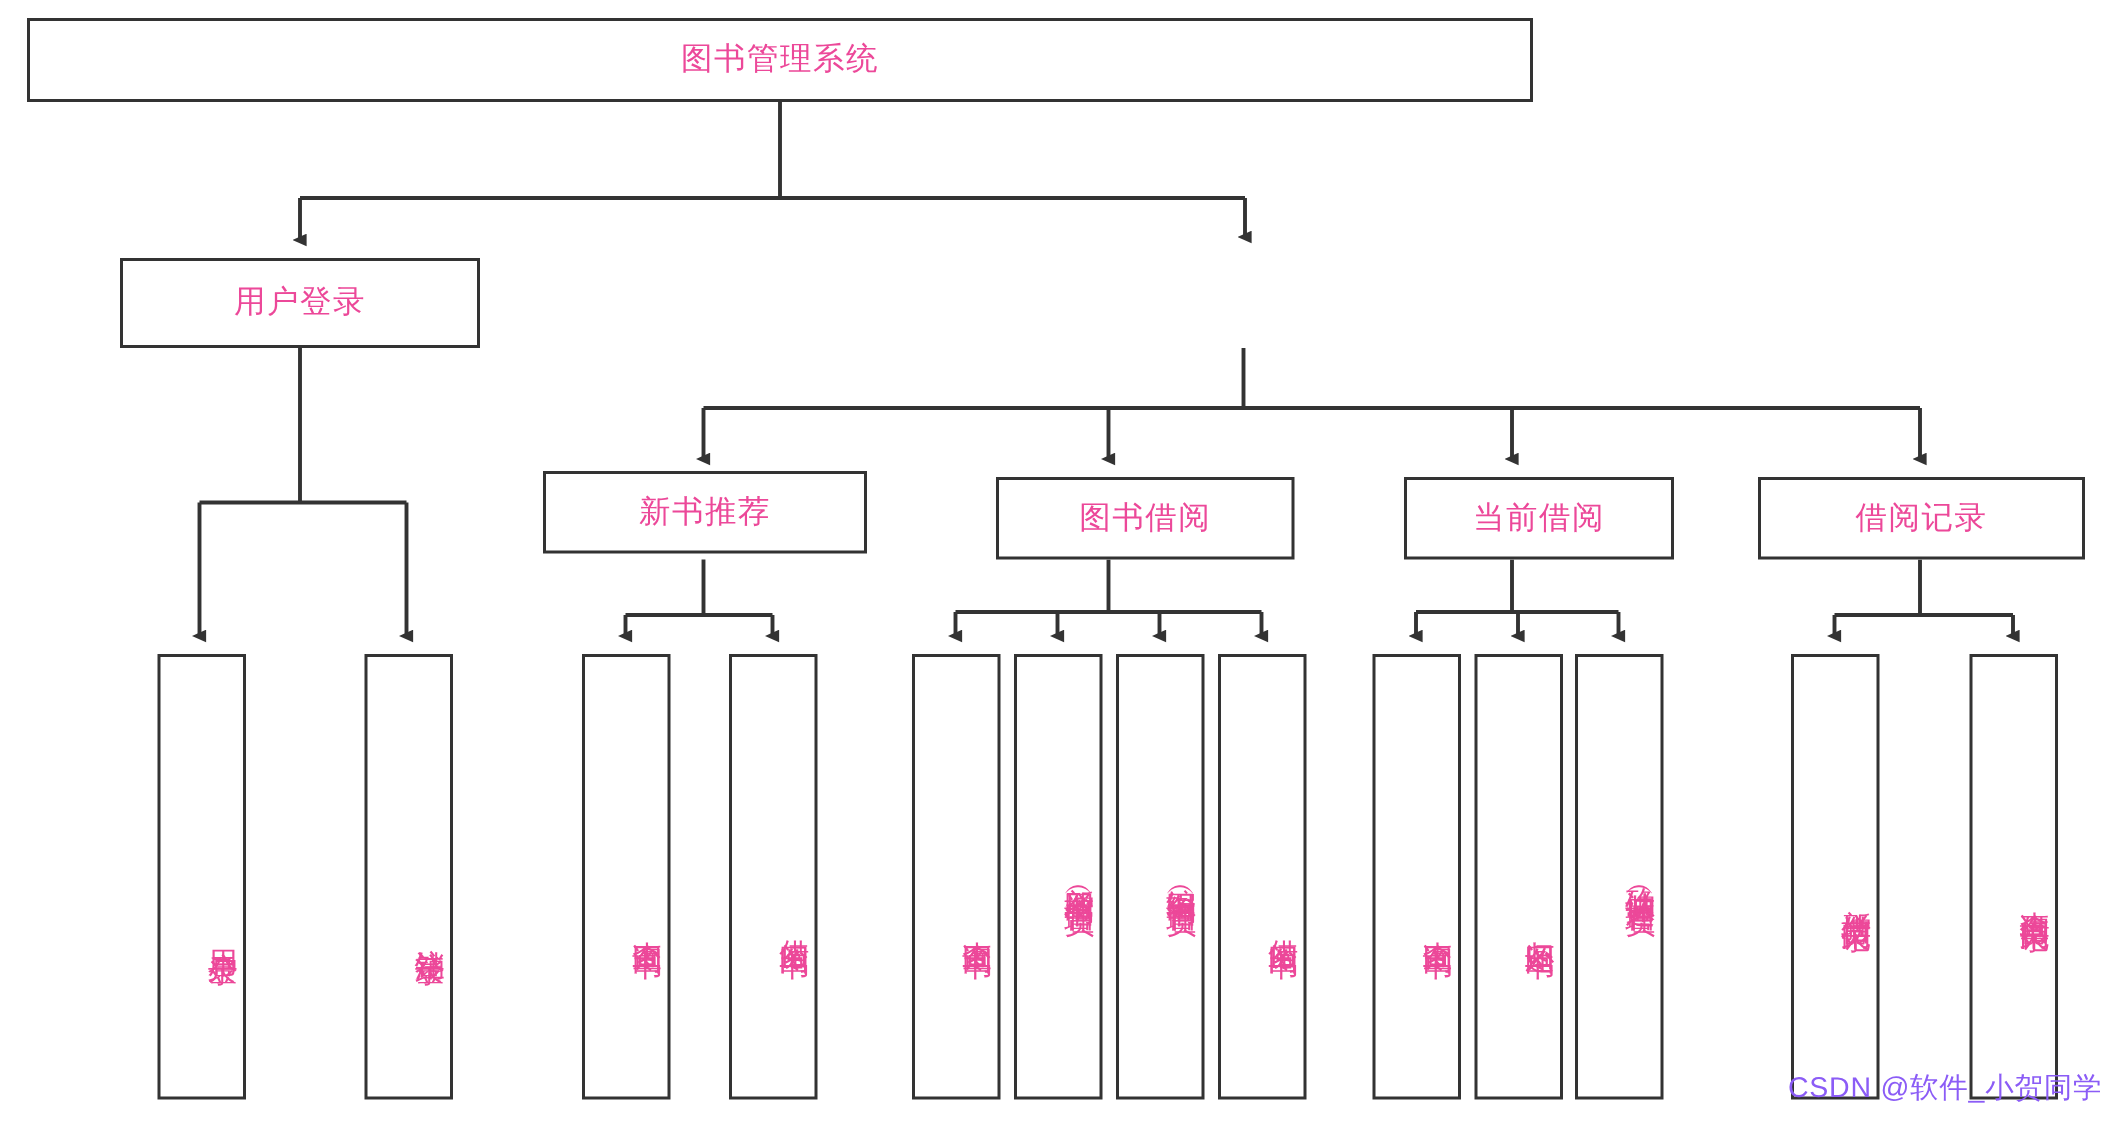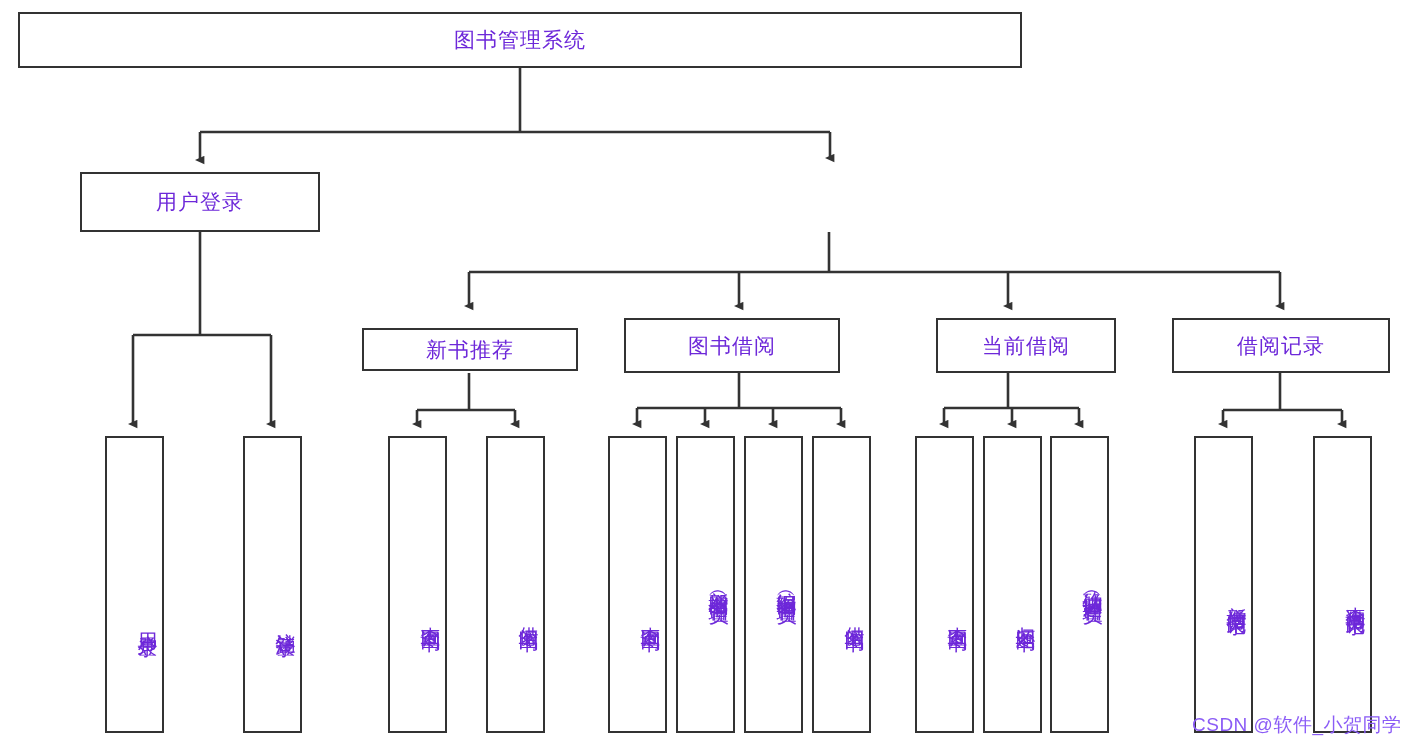--- a/index.html
+++ b/index.html
@@ -24,21 +24,21 @@
     pointer-events: none;
   }
   .node {
     position: absolute;
     box-sizing: border-box;
     border: 2px solid #333333;
     background: #ffffff;
     display: flex;
     align-items: center;
     justify-content: center;
-    color: #6d28d9;
+    color: #ec4899;
   }
   .node.horiz {
     font-size: 21px;
     letter-spacing: 1px;
     line-height: 1.2;
   }
   .node.vert {
     writing-mode: vertical-rl;
     text-orientation: upright;
     font-size: 20px;
@@ -109,22 +109,22 @@
       <path d="M1223,410 L1342,410"></path>
       <path d="M1223,410 L1223,424" marker-end="url(#arrow)"></path>
       <path d="M1342,410 L1342,424" marker-end="url(#arrow)"></path>
     </g>
   </svg>
 
   <div class="node horiz" style="left:18px; top:12px; width:1004px; height:56px;">图书管理系统</div>
 
   <div class="node horiz" style="left:80px; top:172px; width:240px; height:60px;">用户登录</div>
 
-  <div class="node horiz" style="left:362px; top:328px; width:216px; height:43px;">新书推荐</div>
-  <div class="node horiz" style="left:624px; top:318px; width:216px; height:55px;">图书借阅</div>
+  <div class="node horiz" style="left:362px; top:314px; width:216px; height:55px;font-family:Liberation Serif, serif;">新书推荐</div>
+  <div class="node horiz" style="left:664px; top:318px; width:199px; height:55px;">图书借阅</div>
   <div class="node horiz" style="left:936px; top:318px; width:180px; height:55px;">当前借阅</div>
   <div class="node horiz" style="left:1172px; top:318px; width:218px; height:55px;">借阅记录</div>
 
   <div class="node vert" style="left:105px; top:436px; width:59px; height:297px; padding-top:78px;">用户登录</div>
   <div class="node vert" style="left:243px; top:436px; width:59px; height:297px; padding-top:78px;">注销登录</div>
 
   <div class="node vert" style="left:388px; top:436px; width:59px; height:297px; padding-top:66px;">查询图书</div>
   <div class="node vert" style="left:486px; top:436px; width:59px; height:297px; padding-top:66px;">借阅图书</div>
 
   <div class="node vert" style="left:608px; top:436px; width:59px; height:297px; padding-top:66px;">查询图书</div>

